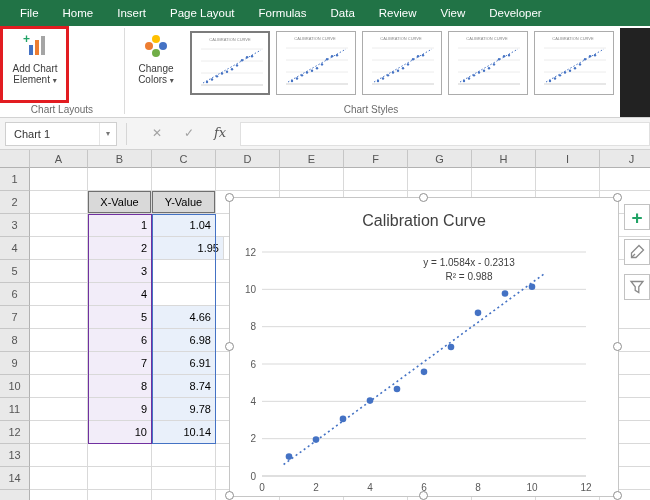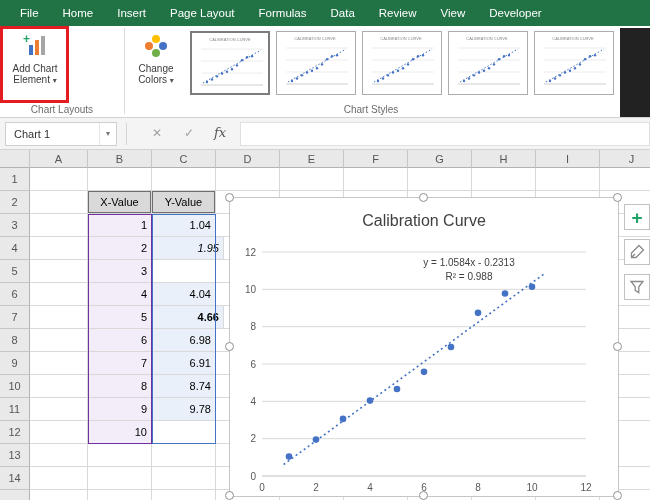--- a/index.html
+++ b/index.html
@@ -264,21 +264,21 @@
         <div class="cell" style="width: 64px;"></div>
         <div class="cell" style="width: 64px;"></div>
         <div class="cell" style="width: 64px;"></div>
         <div class="cell" style="width: 64px;"></div>
         <div class="cell" style="width: 64px;"></div>
       </div>
       <div class="row">
         <div class="rowhdr">4</div>
         <div class="cell" style="width: 58px;"></div>
         <div class="cell num xsel" style="width: 64px;">2</div>
-        <div class="cell num ysel" style="width: 72px; font-style: italic;">1.95</div>
+        <div class="cell num ysel" style="width: 72px;">1.95</div>
         <div class="cell" style="width: 64px;"></div>
         <div class="cell" style="width: 64px;"></div>
         <div class="cell" style="width: 64px;"></div>
         <div class="cell" style="width: 64px;"></div>
         <div class="cell" style="width: 64px;"></div>
         <div class="cell" style="width: 64px;"></div>
         <div class="cell" style="width: 64px;"></div>
       </div>
       <div class="row">
         <div class="rowhdr">5</div>
@@ -289,34 +289,33 @@
         <div class="cell" style="width: 64px;"></div>
         <div class="cell" style="width: 64px;"></div>
         <div class="cell" style="width: 64px;"></div>
         <div class="cell" style="width: 64px;"></div>
         <div class="cell" style="width: 64px;"></div>
       </div>
       <div class="row">
         <div class="rowhdr">6</div>
         <div class="cell" style="width: 58px;"></div>
         <div class="cell num xsel" style="width: 64px;">4</div>
-        <div class="cell num ysel" style="width: 64px;">4.04</div>
         <div class="cell" style="width: 64px;"></div>
         <div class="cell" style="width: 64px;"></div>
         <div class="cell" style="width: 64px;"></div>
         <div class="cell" style="width: 64px;"></div>
         <div class="cell" style="width: 64px;"></div>
         <div class="cell" style="width: 64px;"></div>
         <div class="cell" style="width: 64px;"></div>
       </div>
       <div class="row">
         <div class="rowhdr">7</div>
         <div class="cell" style="width: 58px;"></div>
         <div class="cell num xsel" style="width: 64px;">5</div>
-        <div class="cell num ysel" style="width: 72px; font-weight: bold;">4.66</div>
+        <div class="cell num ysel" style="width: 64px;">4.66</div>
         <div class="cell" style="width: 64px;"></div>
         <div class="cell" style="width: 64px;"></div>
         <div class="cell" style="width: 64px;"></div>
         <div class="cell" style="width: 64px;"></div>
         <div class="cell" style="width: 64px;"></div>
         <div class="cell" style="width: 64px;"></div>
         <div class="cell" style="width: 64px;"></div>
       </div>
       <div class="row">
         <div class="rowhdr">8</div>
@@ -367,20 +366,21 @@
         <div class="cell" style="width: 64px;"></div>
         <div class="cell" style="width: 64px;"></div>
         <div class="cell" style="width: 64px;"></div>
         <div class="cell" style="width: 64px;"></div>
         <div class="cell" style="width: 64px;"></div>
       </div>
       <div class="row">
         <div class="rowhdr">12</div>
         <div class="cell" style="width: 58px;"></div>
         <div class="cell num xsel" style="width: 64px;">10</div>
+        <div class="cell num ysel" style="width: 64px;">10.14</div>
         <div class="cell" style="width: 64px;"></div>
         <div class="cell" style="width: 64px;"></div>
         <div class="cell" style="width: 64px;"></div>
         <div class="cell" style="width: 64px;"></div>
         <div class="cell" style="width: 64px;"></div>
         <div class="cell" style="width: 64px;"></div>
         <div class="cell" style="width: 64px;"></div>
       </div>
       <div class="row">
         <div class="rowhdr">13</div>

